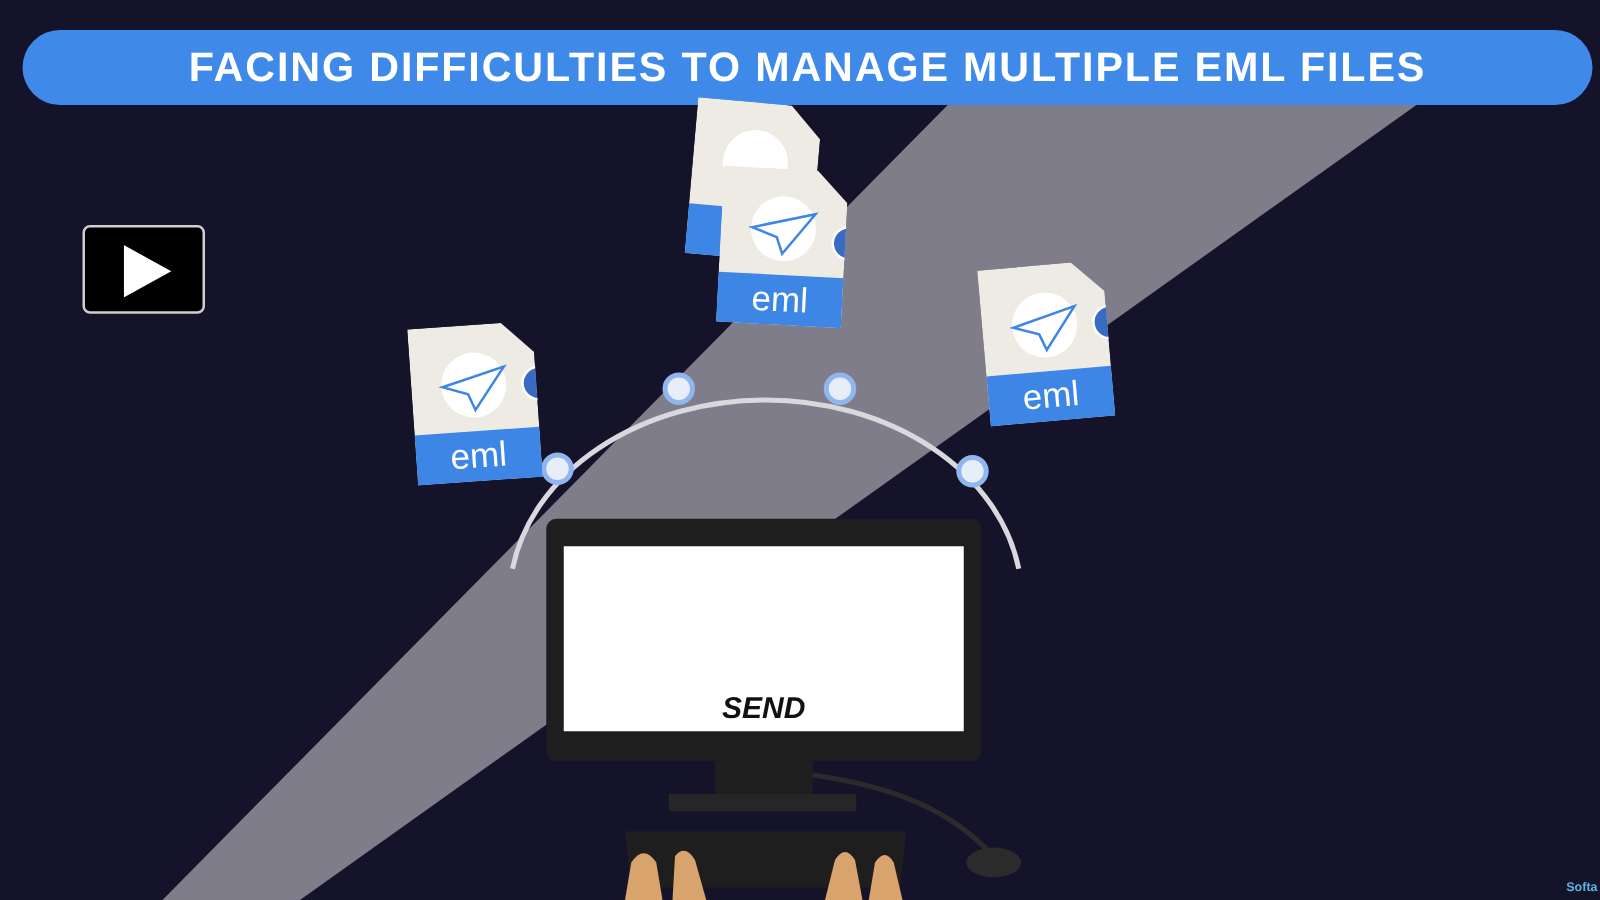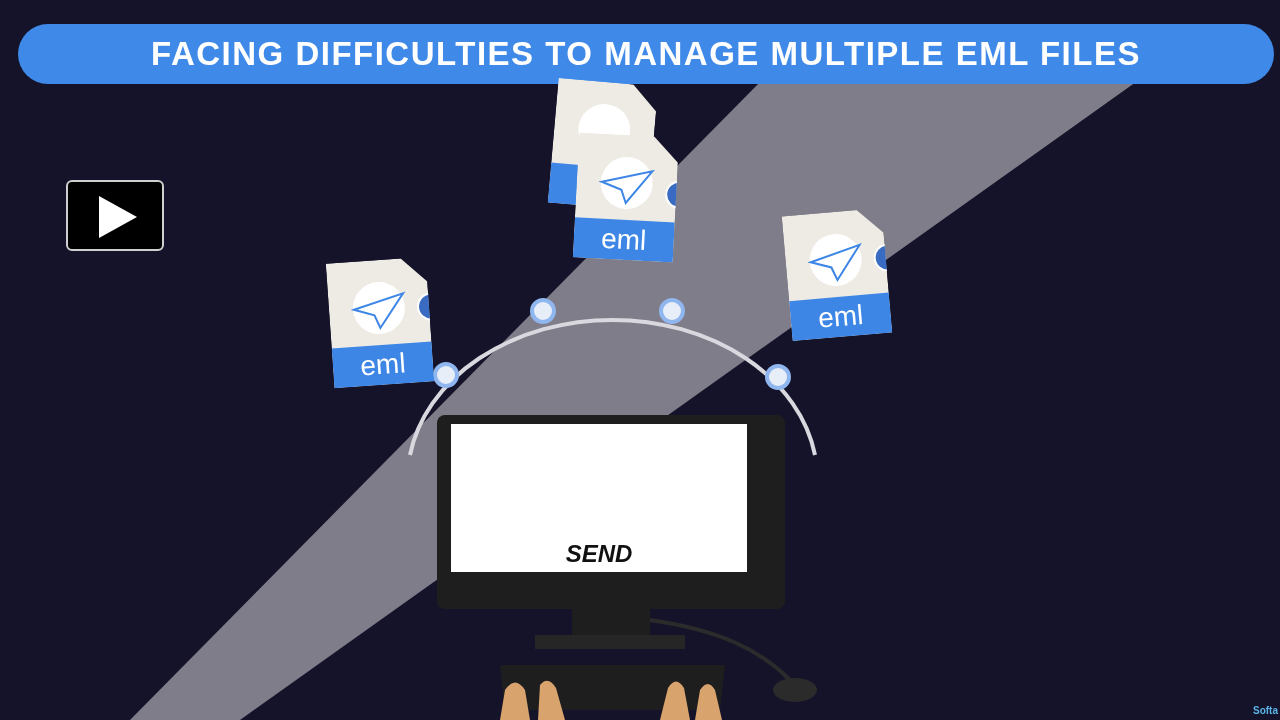--- a/index.html
+++ b/index.html
@@ -6,21 +6,21 @@
   body{width:1280px;height:720px;overflow:hidden;background:#15132a;position:relative;font-family:"Liberation Sans",sans-serif;}
   .beam{position:absolute;left:0;top:0;width:1280px;height:720px;}
   .title-bar{position:absolute;left:18px;top:12px;width:1256px;height:60px;background:#3f8ae8;border-radius:30px;display:flex;align-items:center;justify-content:center;margin-top:12px;}
   .title-text{color:#fff;font-weight:bold;font-size:33px;letter-spacing:1.5px;font-family:"Liberation Sans",sans-serif;}
   .play{position:absolute;left:66px;top:180px;width:98px;height:71px;background:#000;border:2px solid #cfcfcf;border-radius:6px;box-sizing:border-box;cursor:pointer;}
   .play svg{position:absolute;left:31px;top:14px;}
   .file{position:absolute;width:100px;height:125px;}
   .file .paper{position:absolute;left:0;top:0;width:100px;height:125px;}
   .file .label{position:absolute;left:0;bottom:4px;width:100%;text-align:center;color:#fff;font-size:28px;}
   .monitor{position:absolute;left:437px;top:415px;width:348px;height:194px;background:#1e1e1e;border-radius:8px;}
-  .screen{position:absolute;left:14px;top:9px;width:296px;height:148px;background:#fff;}
+  .screen{position:absolute;left:14px;top:22px;width:320px;height:148px;background:#fff;}
   .send{position:absolute;left:0;bottom:4px;width:100%;text-align:center;font-weight:bold;font-style:italic;font-size:24px;color:#111;}
   .brand{position:absolute;right:2px;bottom:4px;color:#5ab4e5;font-size:10px;font-weight:bold;margin-top:27px;}
 </style>
 </head>
 <body>
 
 <svg class="beam" width="1280" height="720">
   <polygon points="770,72 1150,72 240,720 130,720" fill="#807d8a"></polygon>
   <path d="M410,455 A205,160 0 0 1 815,455" fill="none" stroke="#d8d8de" stroke-width="4"></path>
   <g fill="#e8eef8" stroke="#8fb6ee" stroke-width="4">

